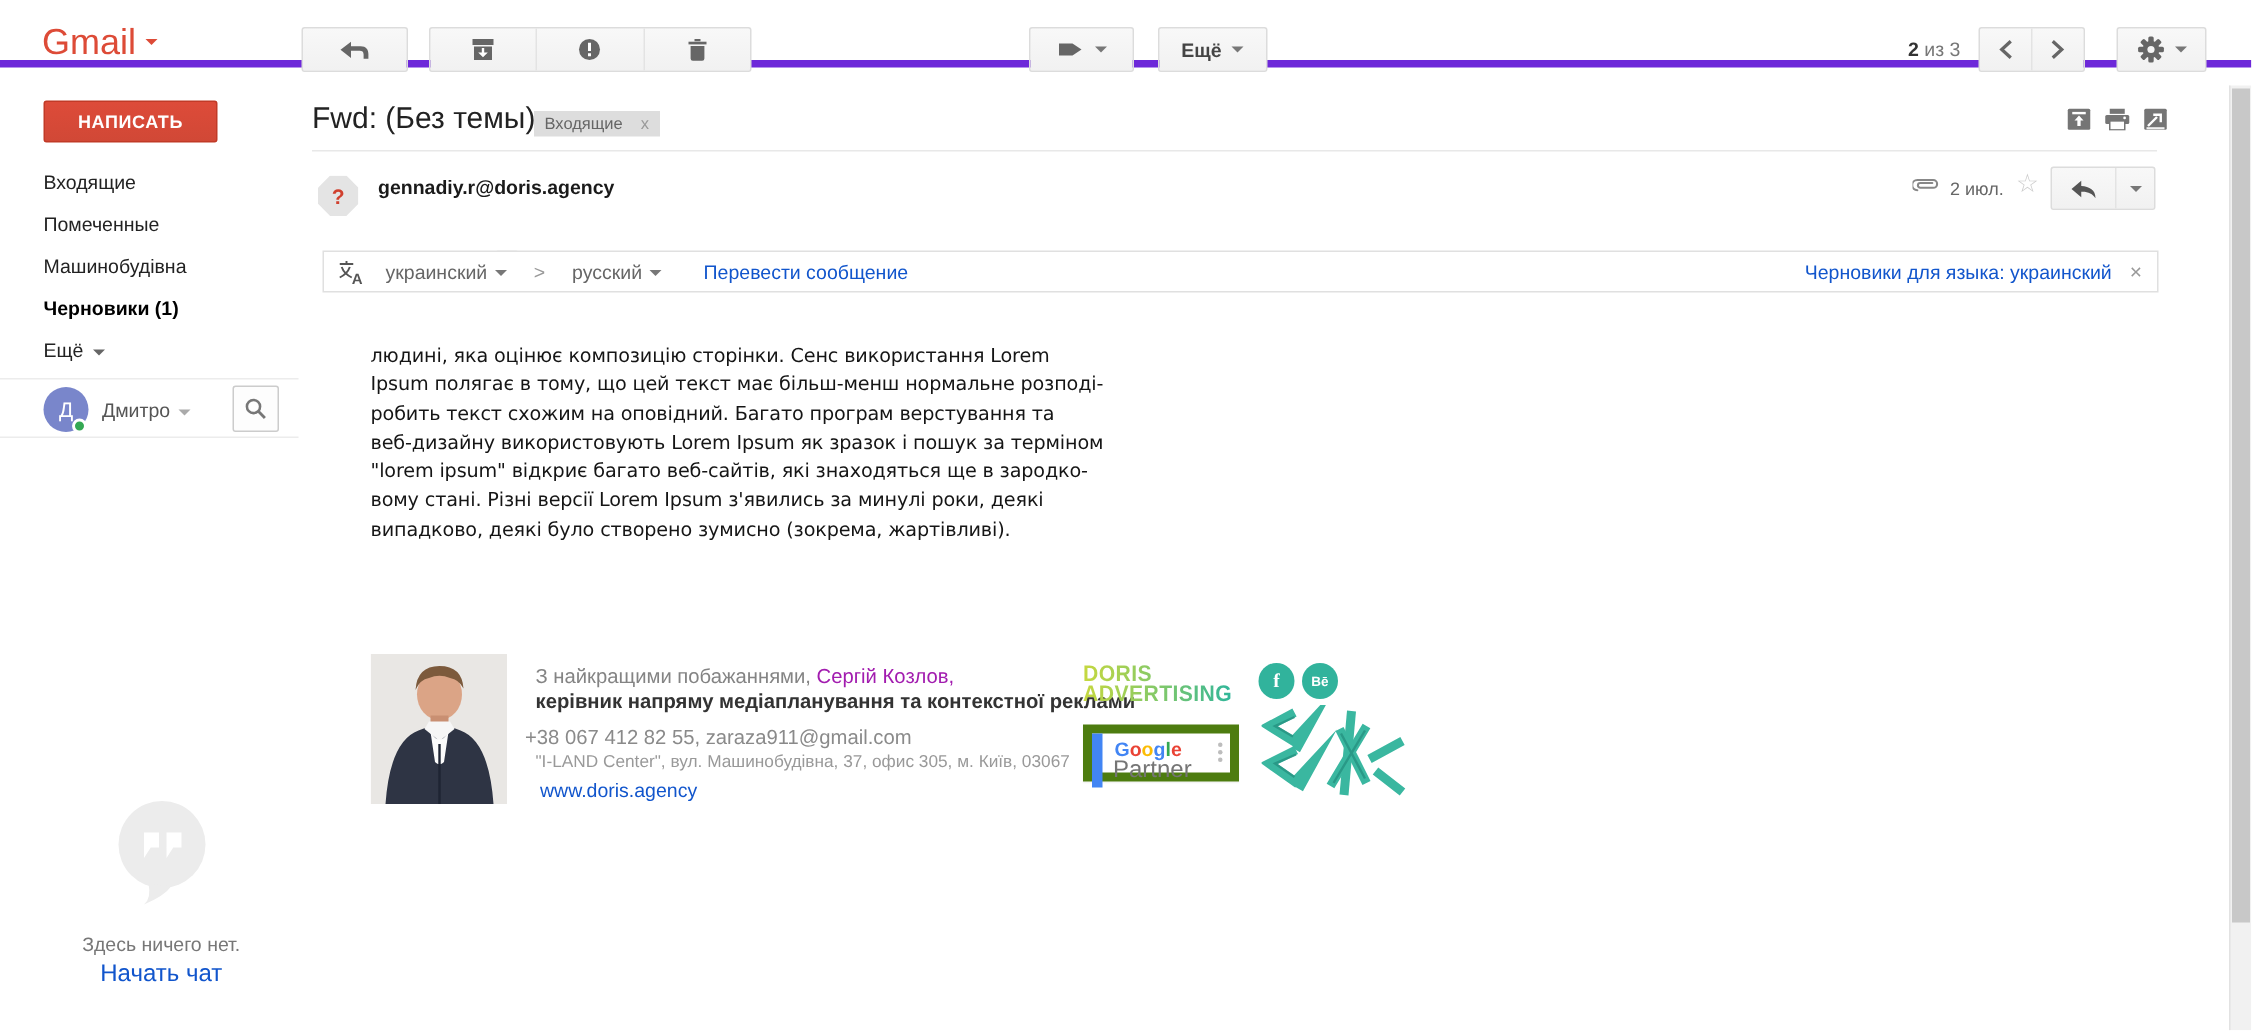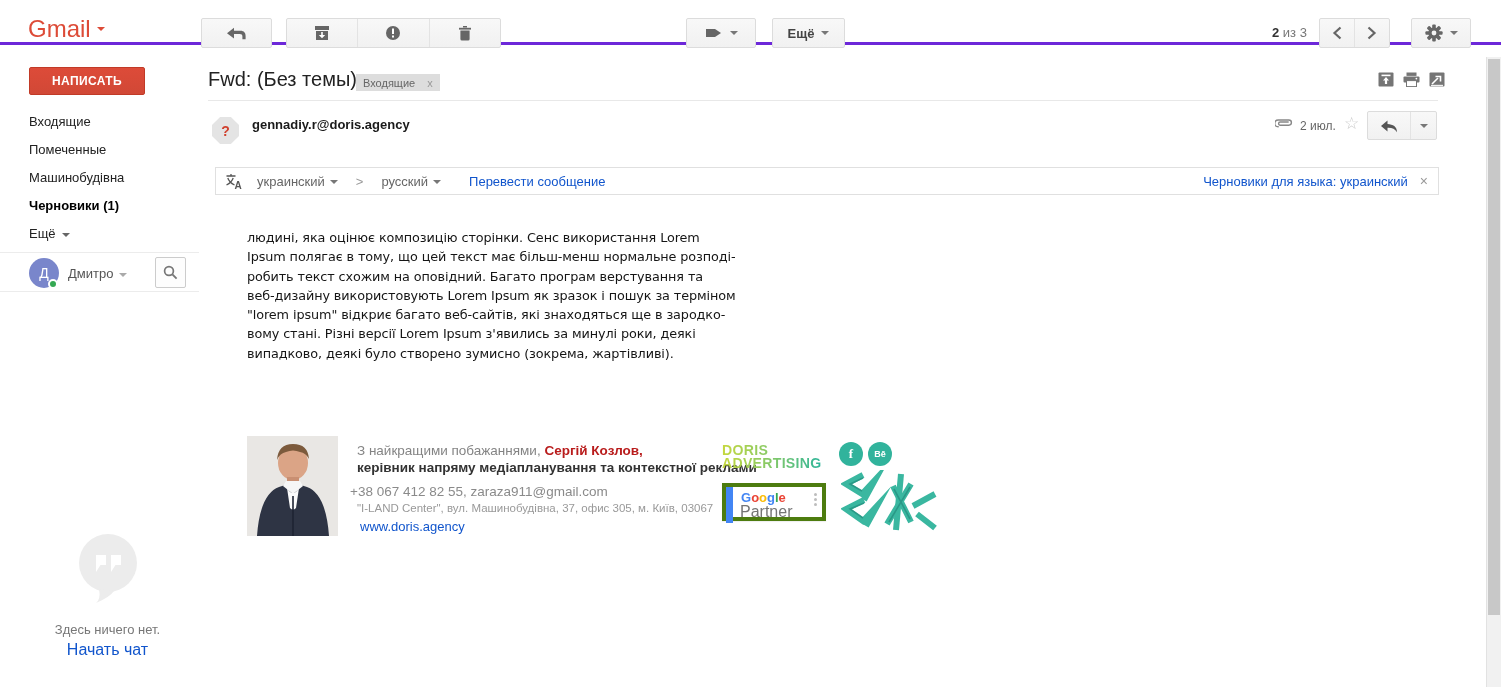--- a/index.html
+++ b/index.html
@@ -3,21 +3,21 @@
 <meta charset="utf-8">
 <style>
   * { margin:0; padding:0; box-sizing:border-box; }
   html,body { background:#fff; }
   .screen {
     position:relative; width:1501px; height:687px; overflow:hidden;
     background:#fff; font-family:"Liberation Sans", sans-serif; color:#222;
   }
 
   
-  .header { position:absolute; top:0; left:0; width:1501px; height:45px; background:#fff; border-bottom:3px solid #6d28d9; }
+  .header { position:absolute; top:0; left:0; width:1501px; height:45px; background:#fff; border-bottom:5px solid #6d28d9; }
   .gmail-logo { position:absolute; left:28px; top:15px; font-size:24px; color:#dd4b37; cursor:pointer; }
   .gmail-logo .caret { border-top-color:#dd4b37; margin-left:6px; margin-bottom:4px; }
   .caret { display:inline-block; width:0; height:0; border-left:4px solid transparent; border-right:4px solid transparent; border-top:4px solid #777; vertical-align:middle; }
   .gbtn {
     position:absolute; top:18px; height:30px; background:linear-gradient(#f8f8f8,#f1f1f1);
     border:1px solid #dcdcdc; border-radius:2px; display:flex; align-items:center; justify-content:center;
     color:#444; font-size:13px; font-weight:bold; cursor:pointer;
   }
   .btn-group { padding:0; }
   .btn-cell { flex:1; height:100%; display:flex; align-items:center; justify-content:center; cursor:pointer; }
@@ -84,36 +84,36 @@
   .tr-right { margin-left:auto; display:flex; align-items:center; }
   .tr-disable { color:#1155cc; cursor:pointer; }
   .tr-close { margin:0 10px 0 12px; color:#999; cursor:pointer; font-size:14px; }
 
   .mail-body { position:absolute; left:247px; top:228px; font-family:"DejaVu Sans", sans-serif;
     font-size:12.8px; line-height:19.3px; color:#151515; letter-spacing:-0.1px; }
 
   
   .sig-photo { position:absolute; left:247px; top:436px; width:91px; height:100px; overflow:hidden; }
   .sig-greeting { position:absolute; left:357px; top:443px; font-size:13.5px; color:#848484; }
-  .sig-greeting .sig-name { color:#b91c1c; font-weight:bold;text-align:right; }
+  .sig-greeting .sig-name { color:#a21caf; font-weight:normal;text-align:right; }
   .sig-title { position:absolute; left:357px; top:460px; font-size:13.5px; font-weight:bold; color:#333; }
   .sig-contact { position:absolute; left:350px; top:484px; font-size:13.5px; color:#8a8a8a; }
   .sig-address { position:absolute; left:357px; top:502px; font-size:11.5px; color:#999; }
   .sig-site { position:absolute; left:360px; top:519px; font-size:13px; color:#1155cc; cursor:pointer; }
 
   .doris-logo { position:absolute; left:722px; top:443px; font-size:15px; font-weight:800; line-height:13px;
     letter-spacing:.3px; transform:scaleX(.94); transform-origin:left;
     background:linear-gradient(90deg,#c6d83f 0%,#7cc76d 55%,#2fb69b 100%);
     -webkit-background-clip:text; background-clip:text; color:transparent; }
   .soc-circle { position:absolute; top:442px; width:24px; height:24px; border-radius:50%; background:#31b39c;
     color:#fff; display:flex; align-items:center; justify-content:center; cursor:pointer; }
   .soc-fb { left:839px; font-size:13px; font-weight:bold; font-family:"Liberation Serif", serif; }
   .soc-be { left:868px; font-size:9px; font-weight:bold; }
   .gp-badge { position:absolute; left:722px; top:483px; width:104px; height:38px; background:#fff;
-    border:4px solid #4d7c0f; box-shadow:0 1px 1px rgba(0,0,0,.06); }
+    border:6px solid #4d7c0f; box-shadow:0 1px 1px rgba(0,0,0,.06); }
   .gp-bar { position:absolute; left:0; top:0; width:7px; height:36px; background:#4285f4; }
   .gp-google { position:absolute; left:15px; top:3px; font-size:13px; font-weight:bold; letter-spacing:0; }
   .gp-partner { position:absolute; left:14px; top:16px; font-size:16px; color:#757575; }
   .gp-dots { position:absolute; right:5px; top:6px; display:flex; flex-direction:column; gap:2px; }
   .gp-dots i { width:3px; height:3px; border-radius:50%; background:#bdbdbd; }
   .coalition { position:absolute; left:841px; top:470px; width:98px; height:64px; }
 
   
   .scroll-track { position:absolute; left:1486px; top:57px; width:15px; height:630px; background:#f1f1f1; border-left:1px solid #e2e2e2; }
   .scroll-thumb { position:absolute; left:1488px; top:59px; width:12px; height:556px; background:#c8c8c8; cursor:pointer; }

